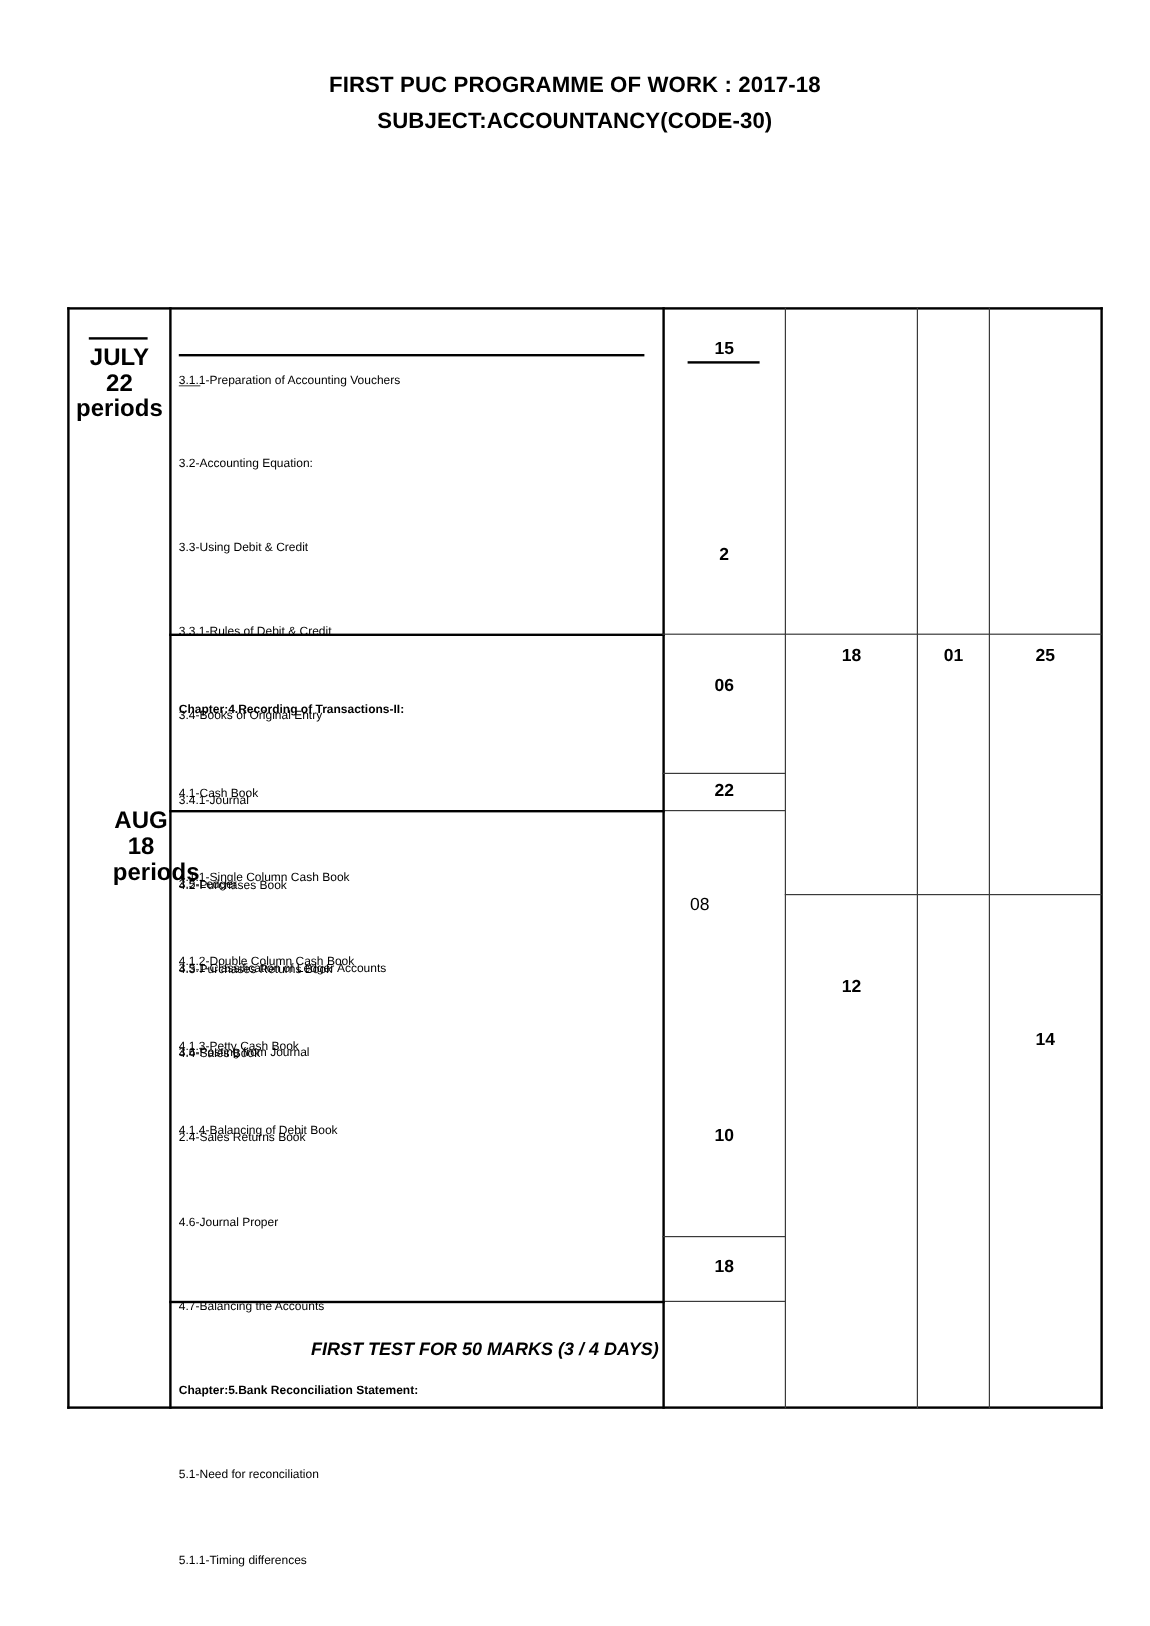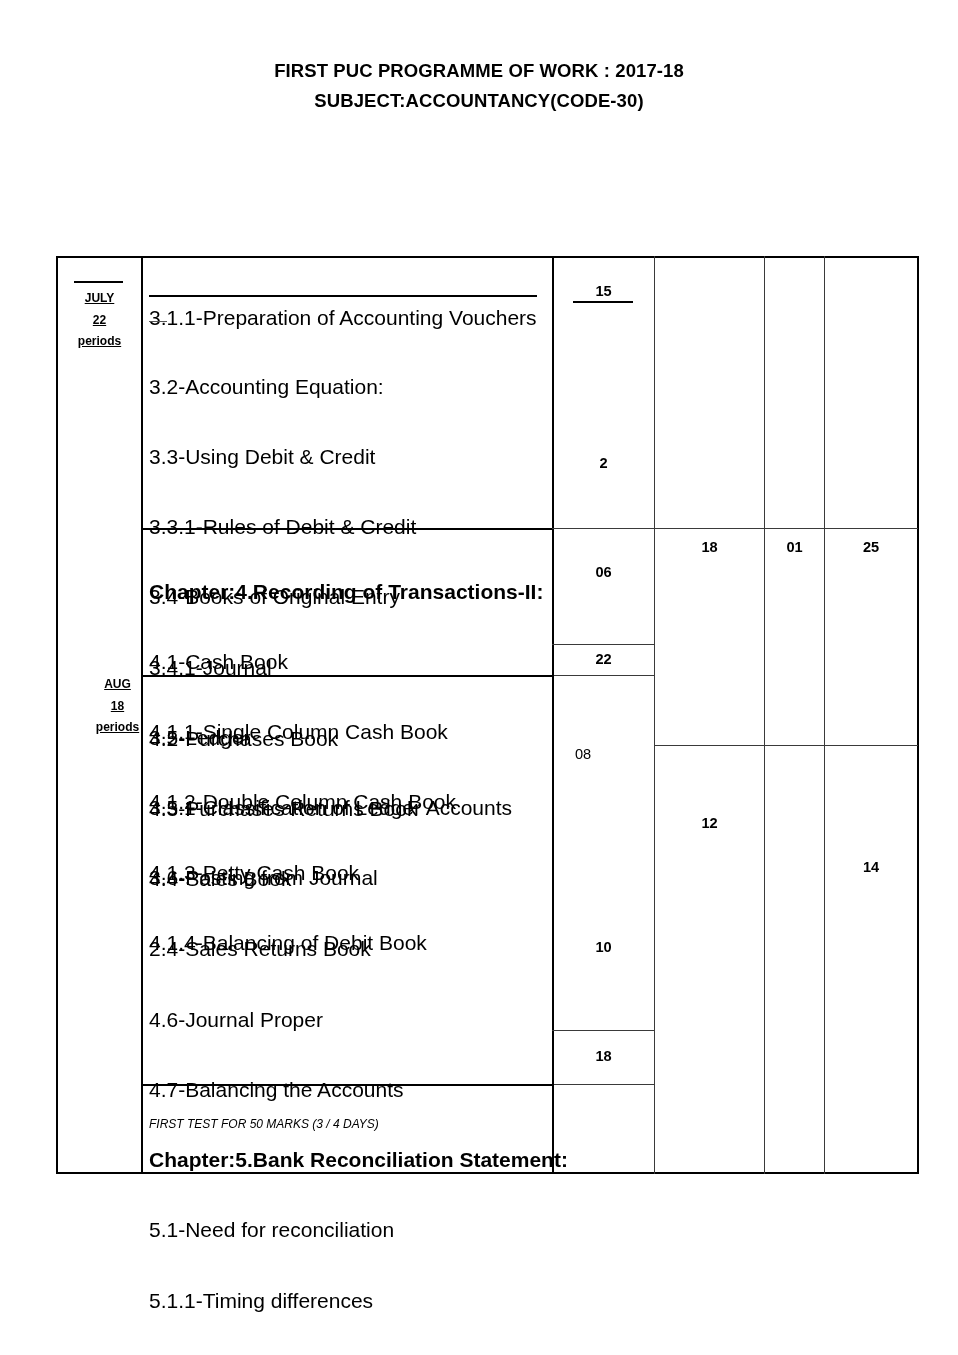--- a/index.html
+++ b/index.html
@@ -53,45 +53,44 @@
   
   .cell {
     position: absolute;
     box-sizing: border-box;
     font-size: 15.3px;
     line-height: 23.3px;
   }
   .cell.period {
     text-align: center;
     font-weight: bold;
-    font-size: 12px;
+    font-size: 20px;
     line-height: 21.5px;
-    text-decoration: underline;
   }
   .cell.topics {
     padding: 0;
-    font-size: 21px;
+    font-size: 10px;
     line-height: 23.4px;
     white-space: pre;
   }
   .cell.num {
     text-align: center;
     font-weight: bold;
     font-size: 14.6px;
   }
   .cell.num.plain {
     font-weight: normal;
     text-align: left;
     margin-top: 44px;
   }
   .cell.testrow {
-    font-weight: normal;
+    font-weight: bold;
     font-style: italic;
-    font-size: 12px;
-    text-align: left;
+    font-size: 15px;
+    text-align: right;
   }
 
   .topic-line { white-space: pre; }
   .topic-line.bold { font-weight: bold; }
 
   
   .ul-rule {
     position: absolute;
     height: 1.6px;
     background: #000000;

